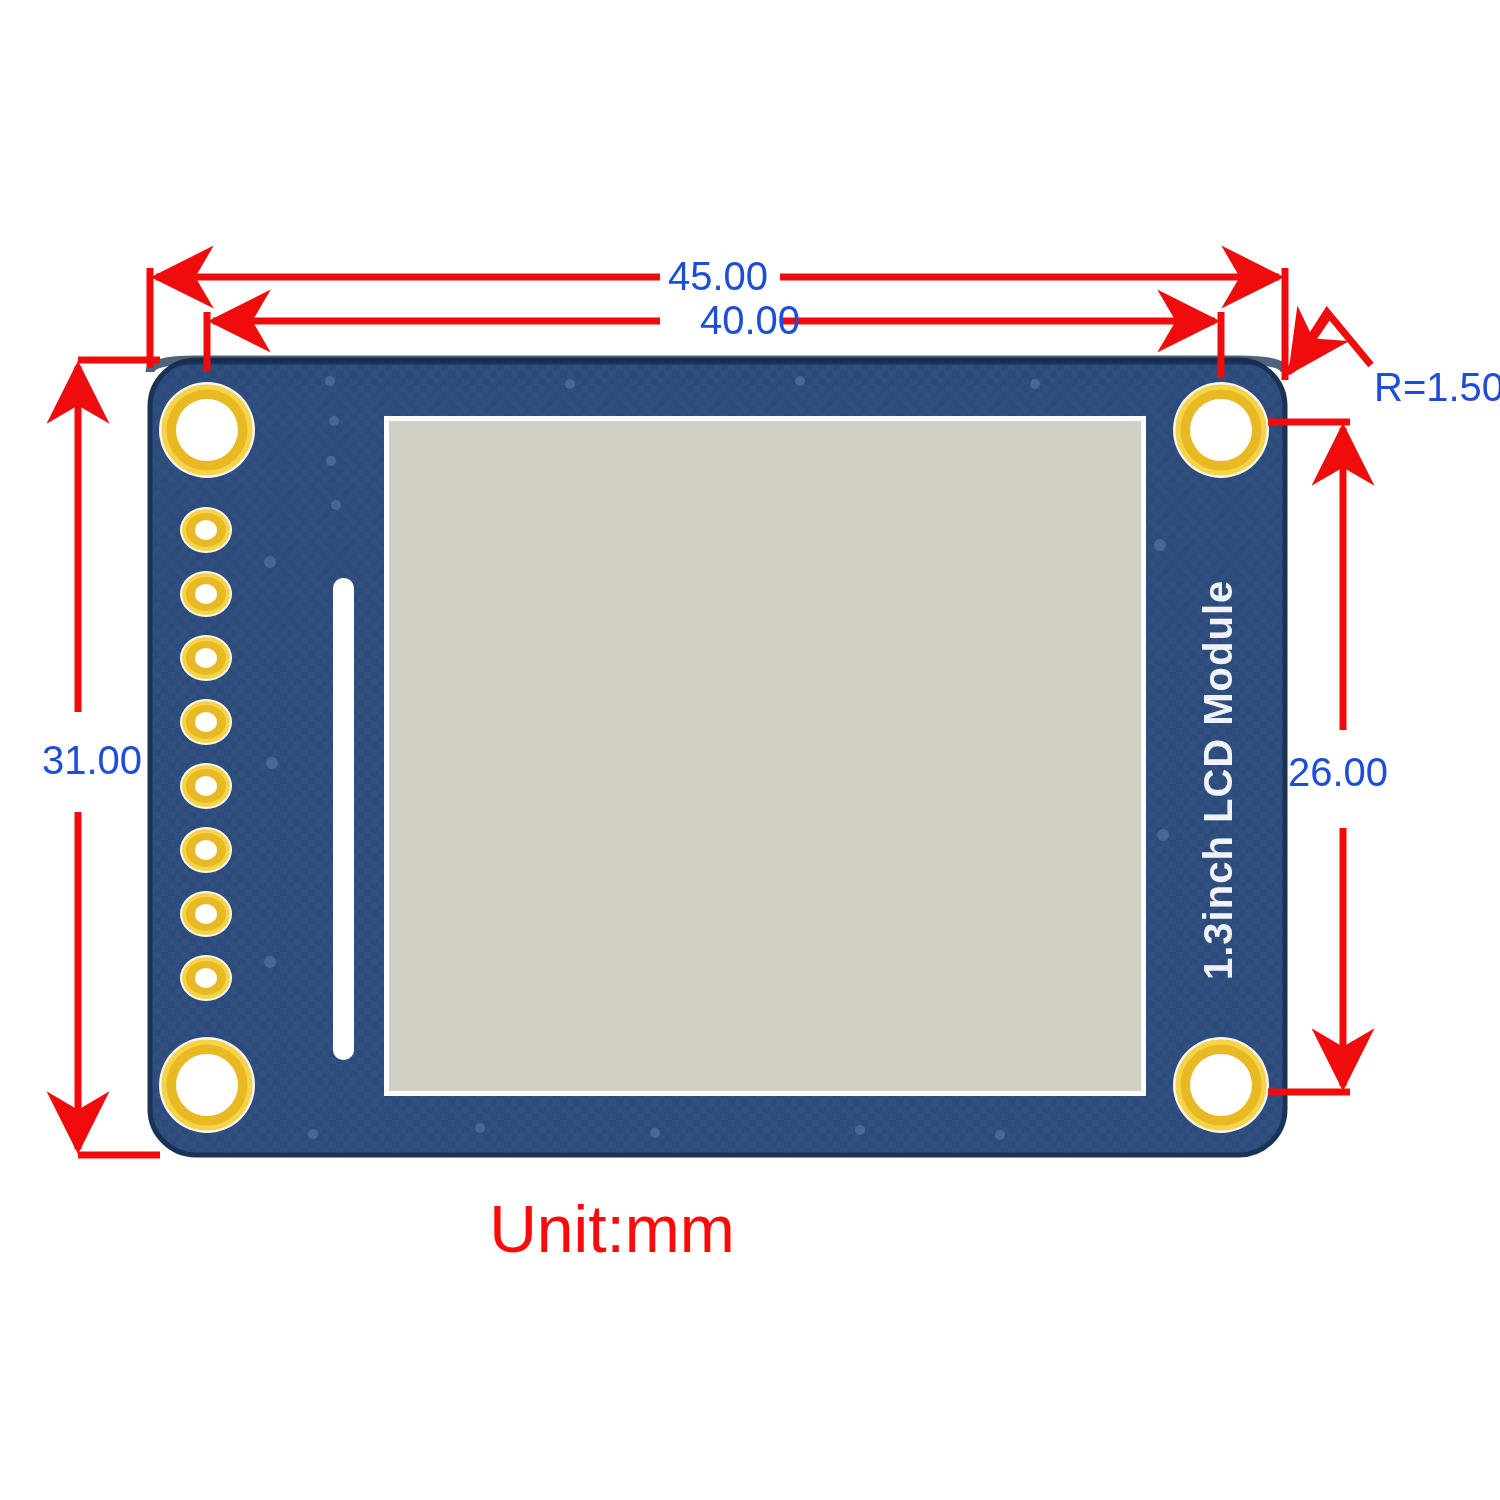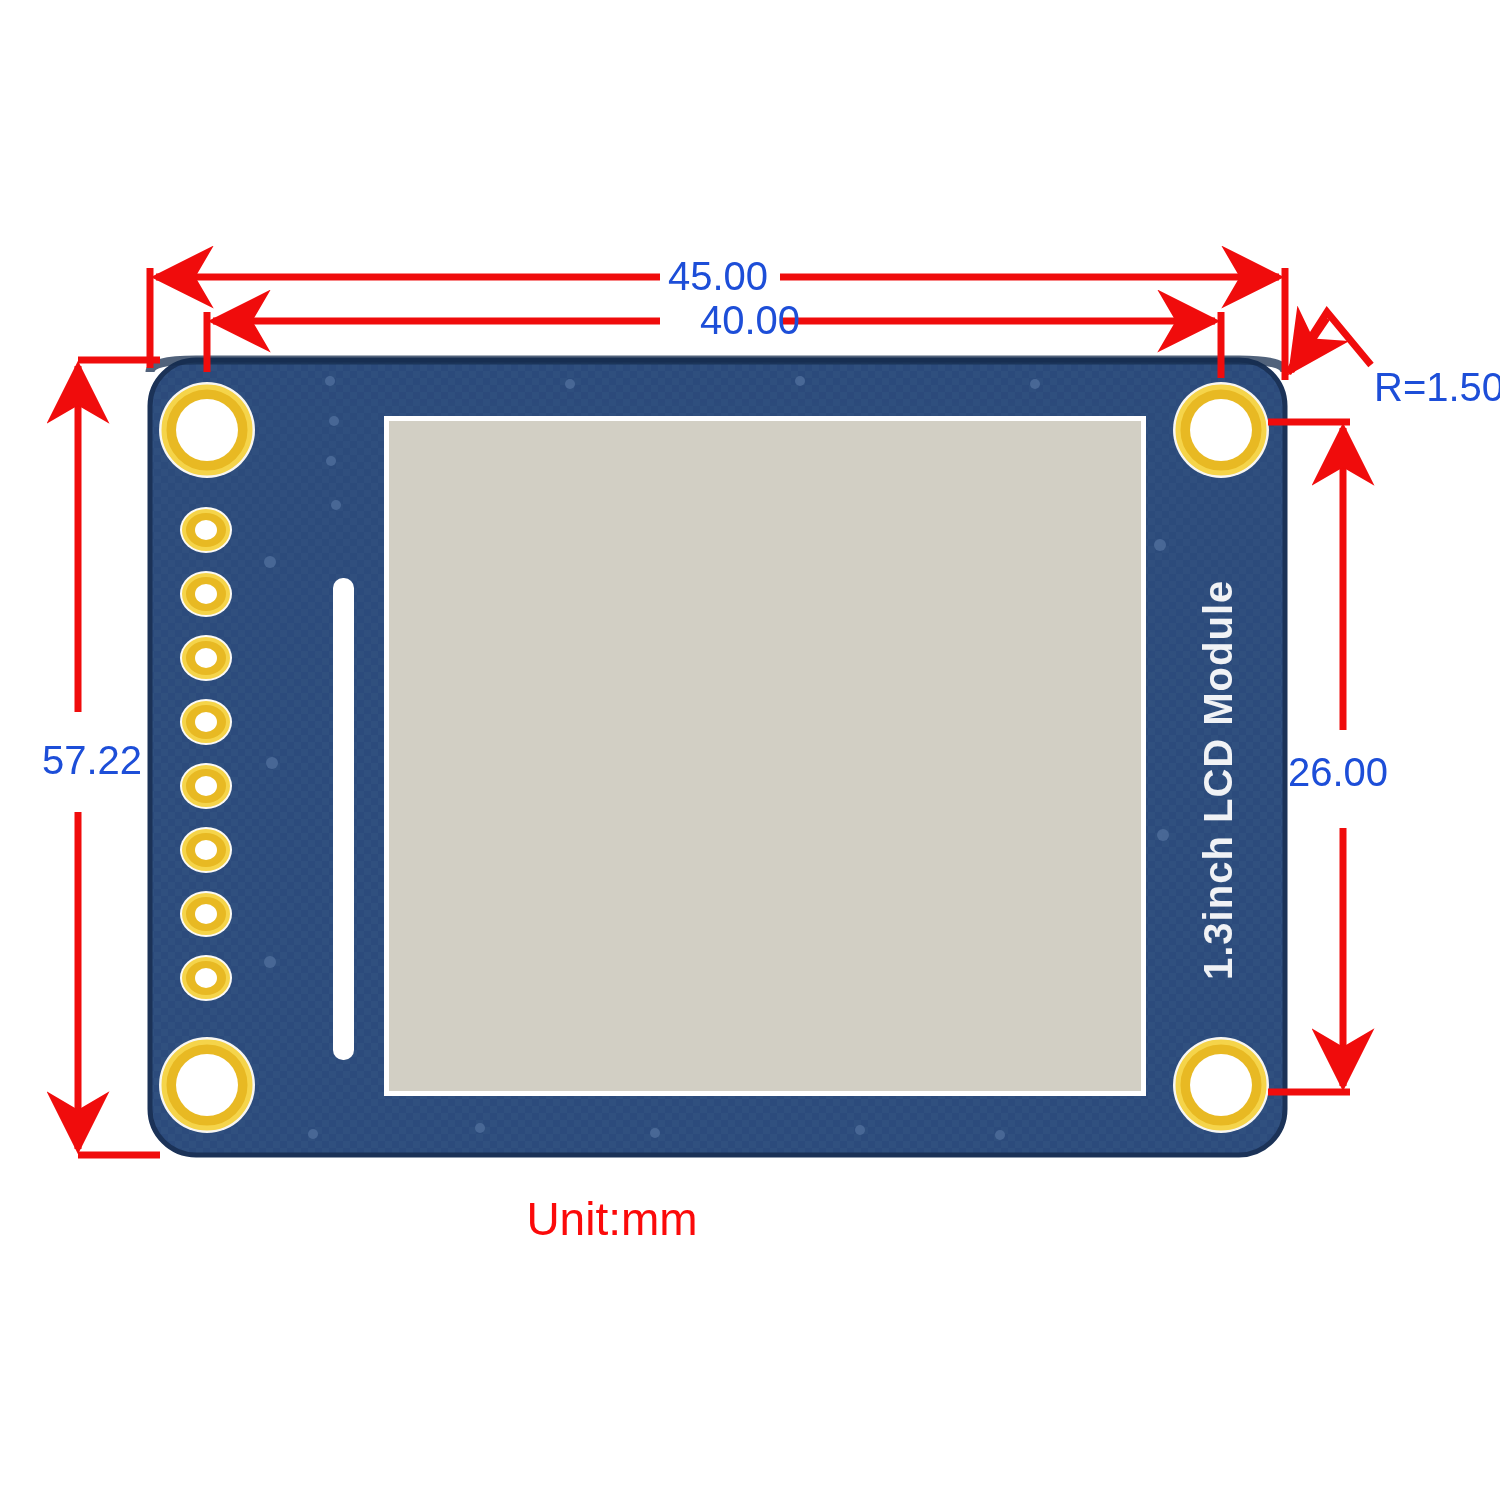--- a/index.html
+++ b/index.html
@@ -37,21 +37,21 @@
     line-height: 1;
   }
   #unit-caption {
     position: absolute;
     left: 0;
     top: 1186;
     width: 1224px;
     text-align: center;
     color: #fb0a0a;
     font-family: "Liberation Sans", sans-serif;
-    font-size: 46px;
+    font-size: 66px;
     font-weight: 400;
     line-height: 1;
   }
   #silk-text {
     position: absolute;
     color: #f0f2f5;
     font-family: "Liberation Sans", sans-serif;
     font-size: 40px;
     font-weight: bold;
     white-space: nowrap;
@@ -219,21 +219,21 @@
 
       <path d="M 1371 365 L 1327 312 L 1288 373"></path>
       <line x1="1327" y1="318" x2="1291" y2="371" marker-end="url(#arrowEndRed)"></line>
     </g>
   </svg>
 
   <div class="dim-text" style="left:668px; top:256px;">45.00</div>
 
   <div class="dim-text" style="left:668px; top:300px;margin-left:32px;">40.00</div>
 
-  <div class="dim-text" style="left:42px; top:740px;">57.22</div>
+  <div class="dim-text" style="left:42px; top:740px;">31.00</div>
 
   <div class="dim-text" style="left:1288px; top:752px;">26.00</div>
 
   <div class="dim-text" style="left:1374px; top:367px;">R=1.50</div>
 
   <div id="silk-text" style="left:1196px; top:980px;">1.3inch LCD Module</div>
 
   <div id="unit-caption" style="top:1196px;">Unit:mm</div>
 
 </div>

